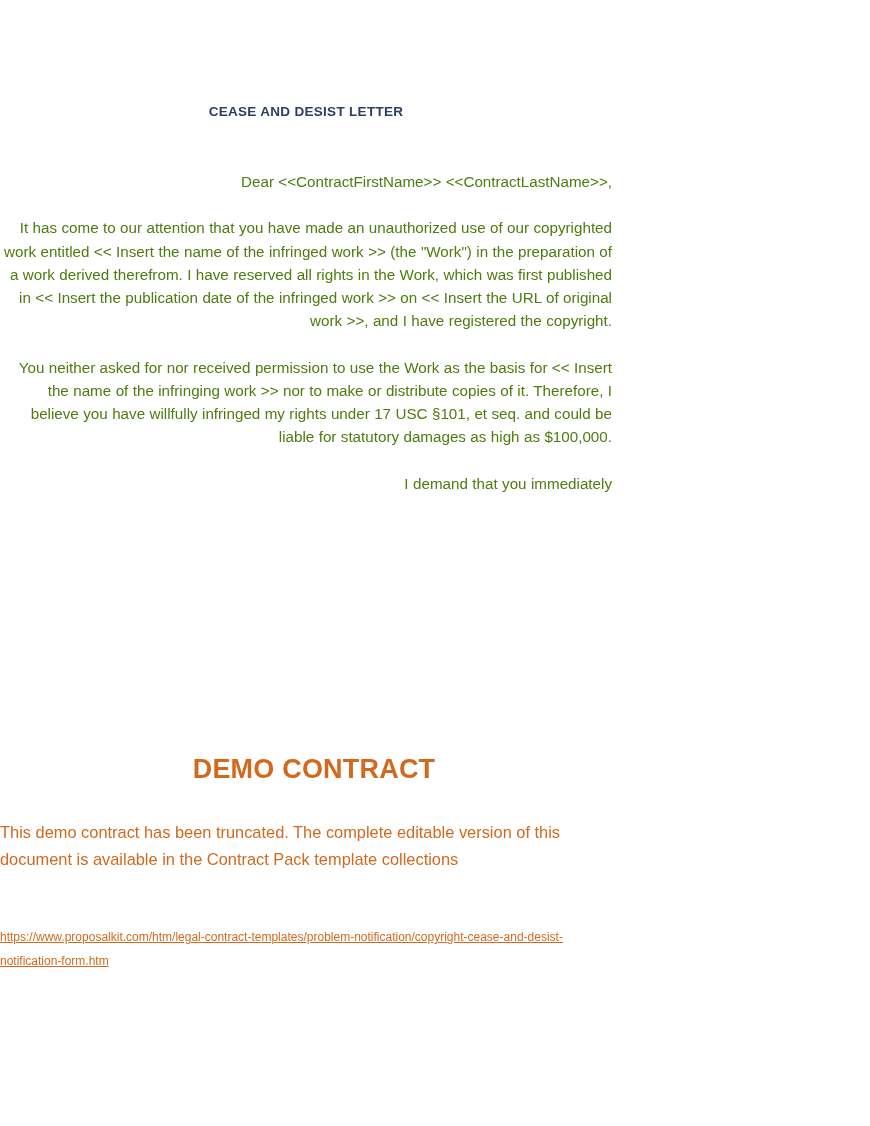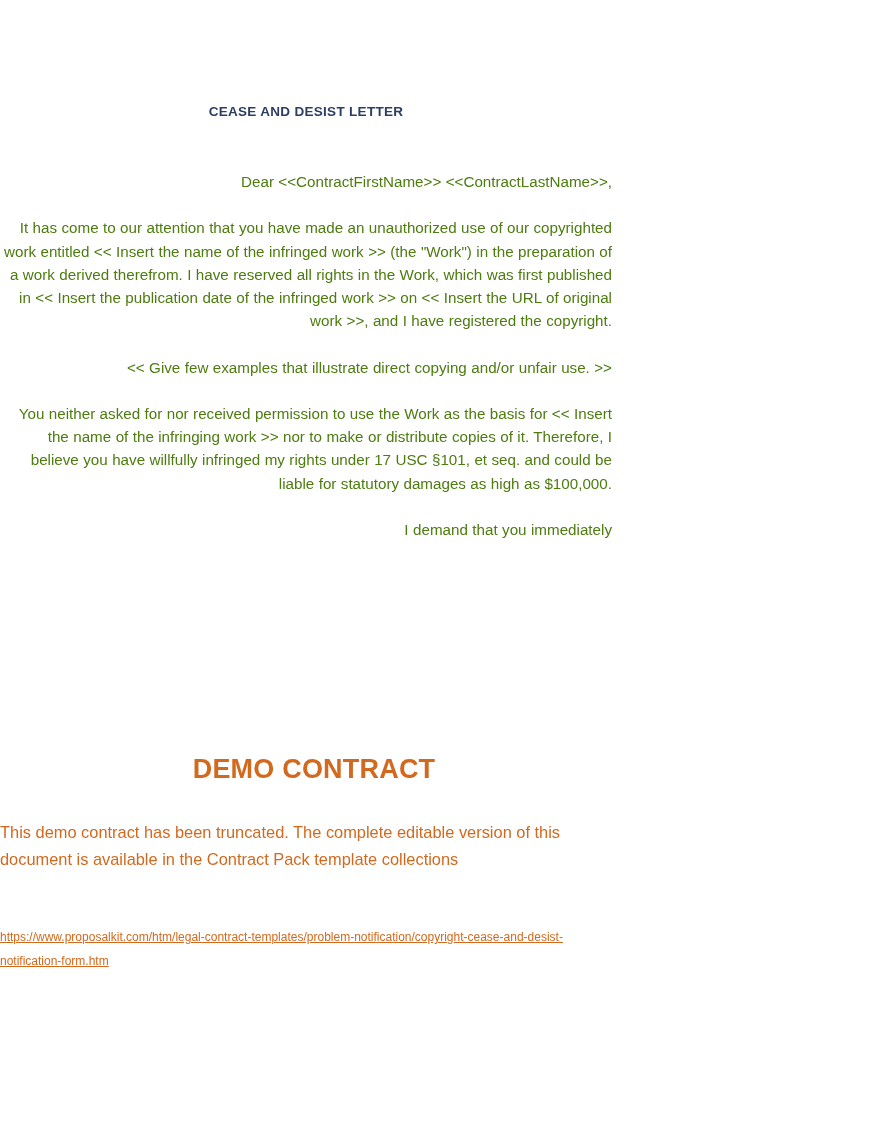--- a/index.html
+++ b/index.html
@@ -101,21 +101,20 @@
 
   <h1 class="doc-title">CEASE AND DESIST LETTER</h1>
 
   <div class="body-block">
 
     <p class="para">Dear &lt;&lt;ContractFirstName&gt;&gt; &lt;&lt;ContractLastName&gt;&gt;,</p>
 
     <p class="para">It has come to our attention that you have made an unauthorized use of our copyrighted work entitled &lt;&lt; Insert the name of the infringed work &gt;&gt; (the "Work") in the preparation of a work derived therefrom. I have reserved all rights in the Work, which was first published in &lt;&lt; Insert the publication date of the infringed work &gt;&gt; on &lt;&lt; Insert the URL of original work &gt;&gt;, and I have registered the copyright.</p>
 
 
-    <p class="para">&lt;&lt; Give few examples that illustrate direct copying and/or unfair use. &gt;&gt;</p>
 
     <p class="para">You neither asked for nor received permission to use the Work as the basis for &lt;&lt; Insert the name of the infringing work &gt;&gt; nor to make or distribute copies of it. Therefore, I believe you have willfully infringed my rights under 17 USC §101, et seq. and could be liable for statutory damages as high as $100,000.</p>
 
     <p class="para">I demand that you immediately</p>
 
   </div>
 
   <h2 class="demo-heading">DEMO CONTRACT</h2>
 
   <p class="demo-note">This demo contract has been truncated. The complete editable version of this document is available in the Contract Pack template collections</p>

